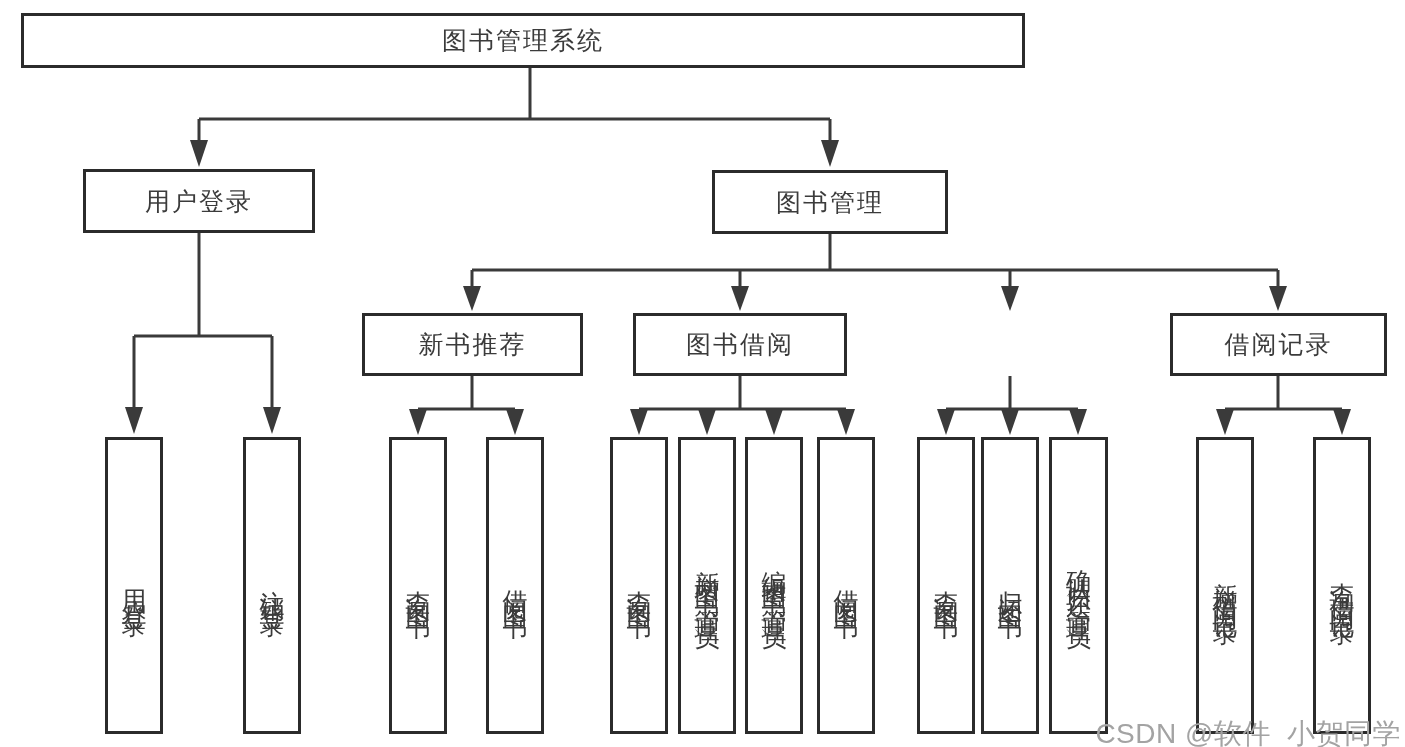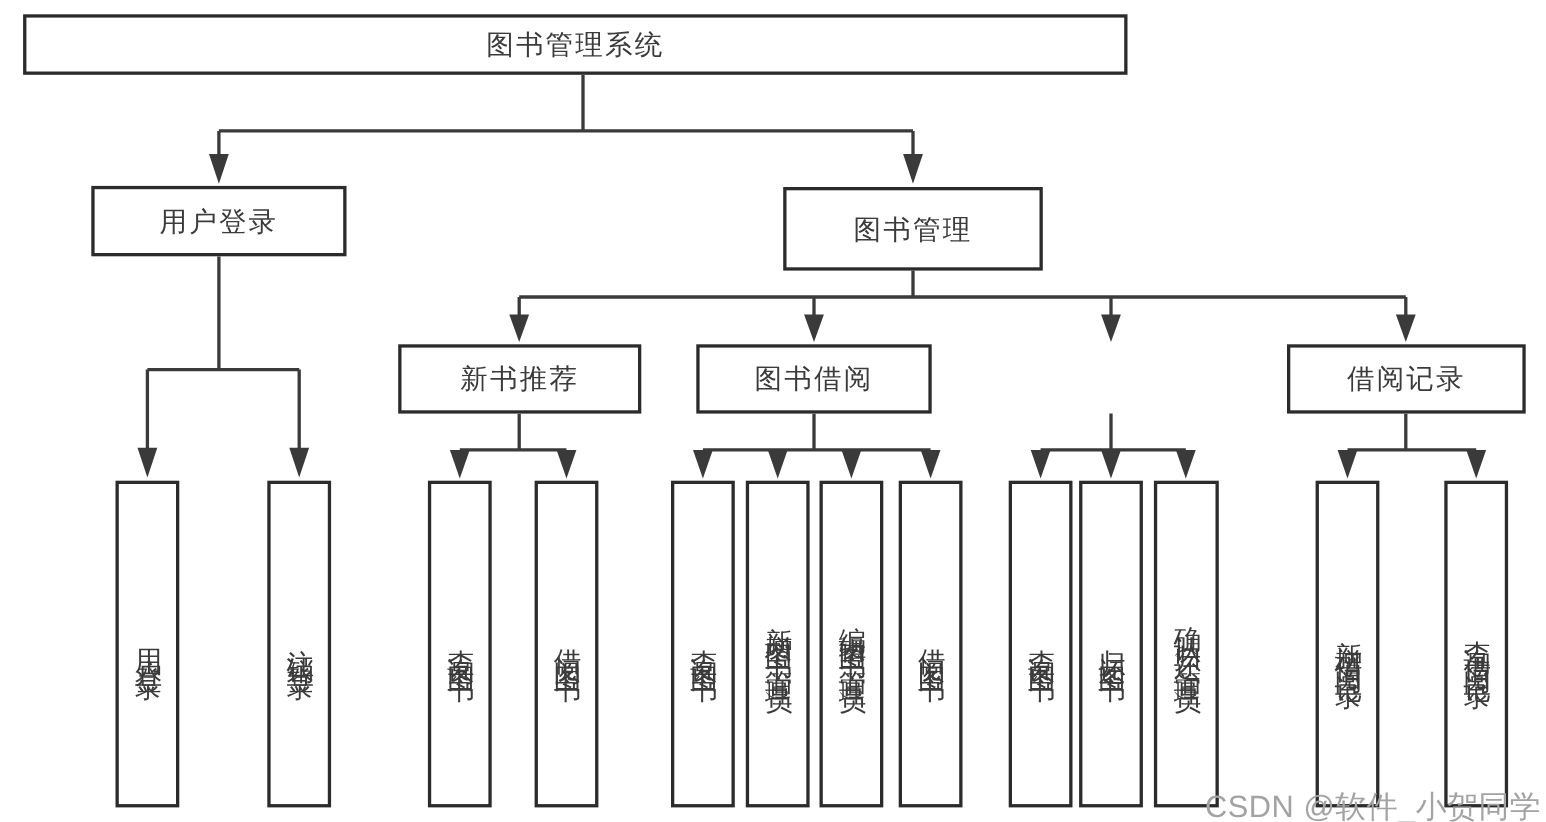--- a/index.html
+++ b/index.html
@@ -71,21 +71,21 @@
     <polygon points="937,409 955,409 946,435"></polygon>
     <polygon points="1001,409 1019,409 1010,435"></polygon>
     <polygon points="1069,409 1087,409 1078,435"></polygon>
     <polygon points="1216,409 1234,409 1225,435"></polygon>
     <polygon points="1333,409 1351,409 1342,435"></polygon>
   </svg>
 
   <div class="node h-node" style="left:21px; top:13px; width:1004px; height:55px;text-align:center;">图书管理系统</div>
 
   <div class="node h-node" style="left:83px; top:169px; width:232px; height:64px;">用户登录</div>
-  <div class="node h-node" style="left:712px; top:170px; width:236px; height:76px;">图书管理</div>
+  <div class="node h-node" style="left:712px; top:170px; width:236px; height:64px;">图书管理</div>
 
   <div class="node h-node" style="left:633px; top:313px; width:214px; height:63px;">图书借阅</div>
   <div class="node h-node" style="left:362px; top:313px; width:221px; height:63px;">新书推荐</div>
   <div class="node h-node" style="left:1170px; top:313px; width:217px; height:63px;">借阅记录</div>
 
   <div class="node leaf" style="left:105px; top:437px; width:58px; height:297px;">用户登录</div>
   <div class="node leaf" style="left:243px; top:437px; width:58px; height:297px;">注销登录</div>
 
   <div class="node leaf" style="left:389px; top:437px; width:58px; height:297px;">查询图书</div>
   <div class="node leaf" style="left:486px; top:437px; width:58px; height:297px;">借阅图书</div>

